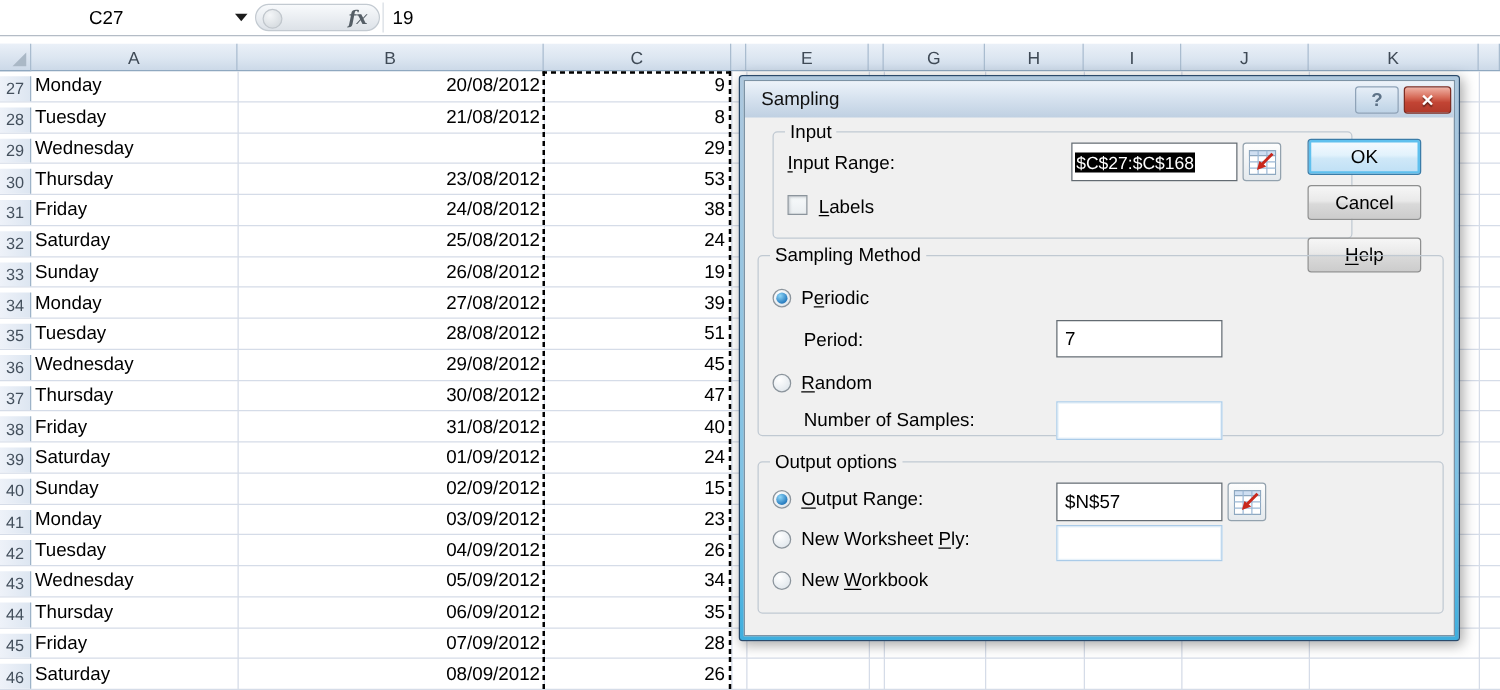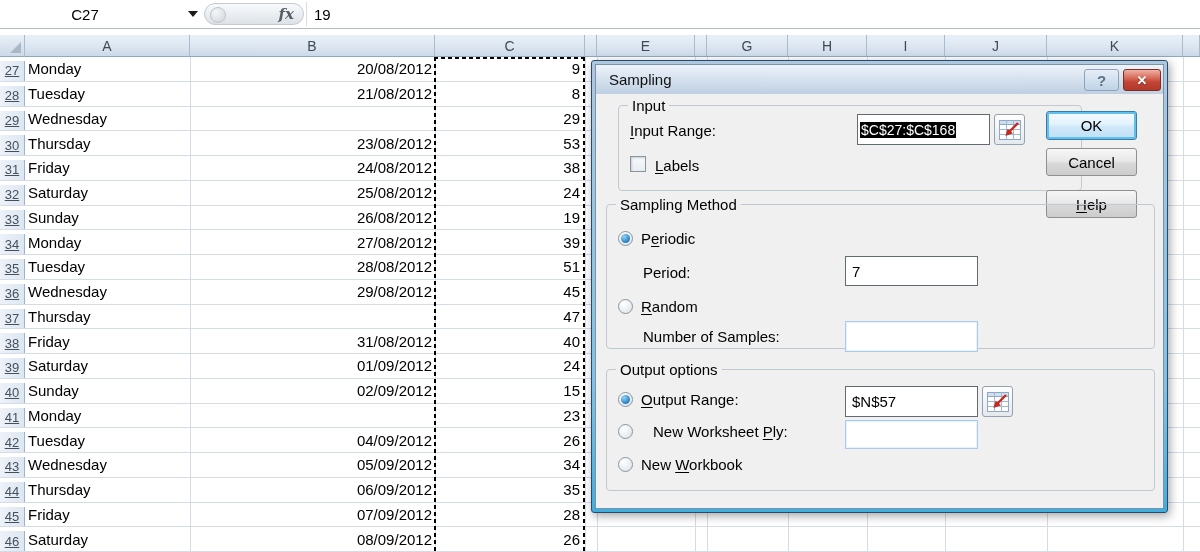--- a/index.html
+++ b/index.html
@@ -32,21 +32,21 @@
           border-right:1px solid #a9bccf;border-bottom:1px solid #8fa8c0;
           background:linear-gradient(#eaf0f8,#ccd9e8);z-index:2;}
   .corner .tri{position:absolute;right:3px;bottom:3px;width:0;height:0;
                border-left:11px solid transparent;border-bottom:11px solid #aab8c6;}
 
   
   .grid{position:absolute;left:0;top:57px;width:1200px;height:495px;}
   .grow{position:relative;width:1200px;border-bottom:1px solid #d5dce8;box-sizing:border-box;}
   .rnum{position:absolute;left:0;top:4px;bottom:0;width:25px;box-sizing:border-box;
         background:linear-gradient(90deg,#eef2f9,#dde6f1);border-right:1px solid #9db3c8;
-        display:flex;align-items:center;justify-content:center;font-size:13px;color:#44505d;text-decoration:underline;}
+        display:flex;align-items:center;justify-content:center;font-size:13px;color:#44505d;}
   .cday{position:absolute;left:28px;top:0;bottom:0;display:flex;align-items:center;font-size:15px;color:#000;}
   .cdate{position:absolute;left:190px;width:242px;top:0;bottom:0;display:flex;align-items:center;
          justify-content:flex-end;font-size:15px;color:#000;}
   .cval{position:absolute;left:437px;width:143px;top:0;bottom:0;display:flex;align-items:center;
         justify-content:flex-end;font-size:15px;color:#000;}
   .vlines{position:absolute;left:0;top:57px;width:1200px;height:495px;pointer-events:none;z-index:1;}
   .vline{position:absolute;top:0;bottom:0;width:1px;background:#d5dce8;}
 
   
   .ants{position:absolute;left:434px;top:57px;width:151px;height:495px;pointer-events:none;z-index:3;}
@@ -198,20 +198,21 @@
       </div>
       <div class="grow" style="height: 24.75px;">
         <div class="rnum">36</div>
         <div class="cday">Wednesday</div>
         <div class="cdate">29/08/2012</div>
         <div class="cval">45</div>
       </div>
       <div class="grow" style="height: 24.75px;">
         <div class="rnum">37</div>
         <div class="cday">Thursday</div>
+        <div class="cdate">30/08/2012</div>
         <div class="cval">47</div>
       </div>
       <div class="grow" style="height: 24.75px;">
         <div class="rnum">38</div>
         <div class="cday">Friday</div>
         <div class="cdate">31/08/2012</div>
         <div class="cval">40</div>
       </div>
       <div class="grow" style="height: 24.75px;">
         <div class="rnum">39</div>
@@ -221,20 +222,21 @@
       </div>
       <div class="grow" style="height: 24.75px;">
         <div class="rnum">40</div>
         <div class="cday">Sunday</div>
         <div class="cdate">02/09/2012</div>
         <div class="cval">15</div>
       </div>
       <div class="grow" style="height: 24.75px;">
         <div class="rnum">41</div>
         <div class="cday">Monday</div>
+        <div class="cdate">03/09/2012</div>
         <div class="cval">23</div>
       </div>
       <div class="grow" style="height: 24.75px;">
         <div class="rnum">42</div>
         <div class="cday">Tuesday</div>
         <div class="cdate">04/09/2012</div>
         <div class="cval">26</div>
       </div>
       <div class="grow" style="height: 24.75px;">
         <div class="rnum">43</div>
@@ -349,21 +351,21 @@
           <div class="picker" style="left:375px;top:16px">
             <svg width="22" height="20" viewBox="0 0 22 20">
               <rect x="0.5" y="0.5" width="21" height="19" fill="#ffffff" stroke="#8ea8c0"></rect>
               <rect x="0.5" y="0.5" width="21" height="4" fill="#cfdff2" stroke="#8ea8c0"></rect>
               <path d="M0.5 9.5 H21.5 M0.5 14.5 H21.5 M7.5 0.5 V19.5 M14.5 0.5 V19.5" stroke="#9db9d6" fill="none"></path>
               <path d="M19 3 L10 12" stroke="#c9281c" stroke-width="2.4" fill="none"></path>
               <path d="M6.5 16 L8.6 8.8 L14 13.2 Z" fill="#c9281c"></path>
             </svg>
           </div>
           <span class="radio" style="left:11px;top:54px"></span>
-          <span class="lbl" style="left:46px;top:53px">New Worksheet <u>P</u>ly:</span>
+          <span class="lbl" style="left:34px;top:53px">New Worksheet <u>P</u>ly:</span>
           <div class="tfield lightblue" style="left:238px;top:50px;width:133px;height:29px">
             <span class="pval"></span>
           </div>
           <span class="radio" style="left:11px;top:87px"></span>
           <span class="lbl" style="left:34px;top:86px">New <u>W</u>orkbook</span>
         </div>
 
       </div>
     </div>
   </div>

